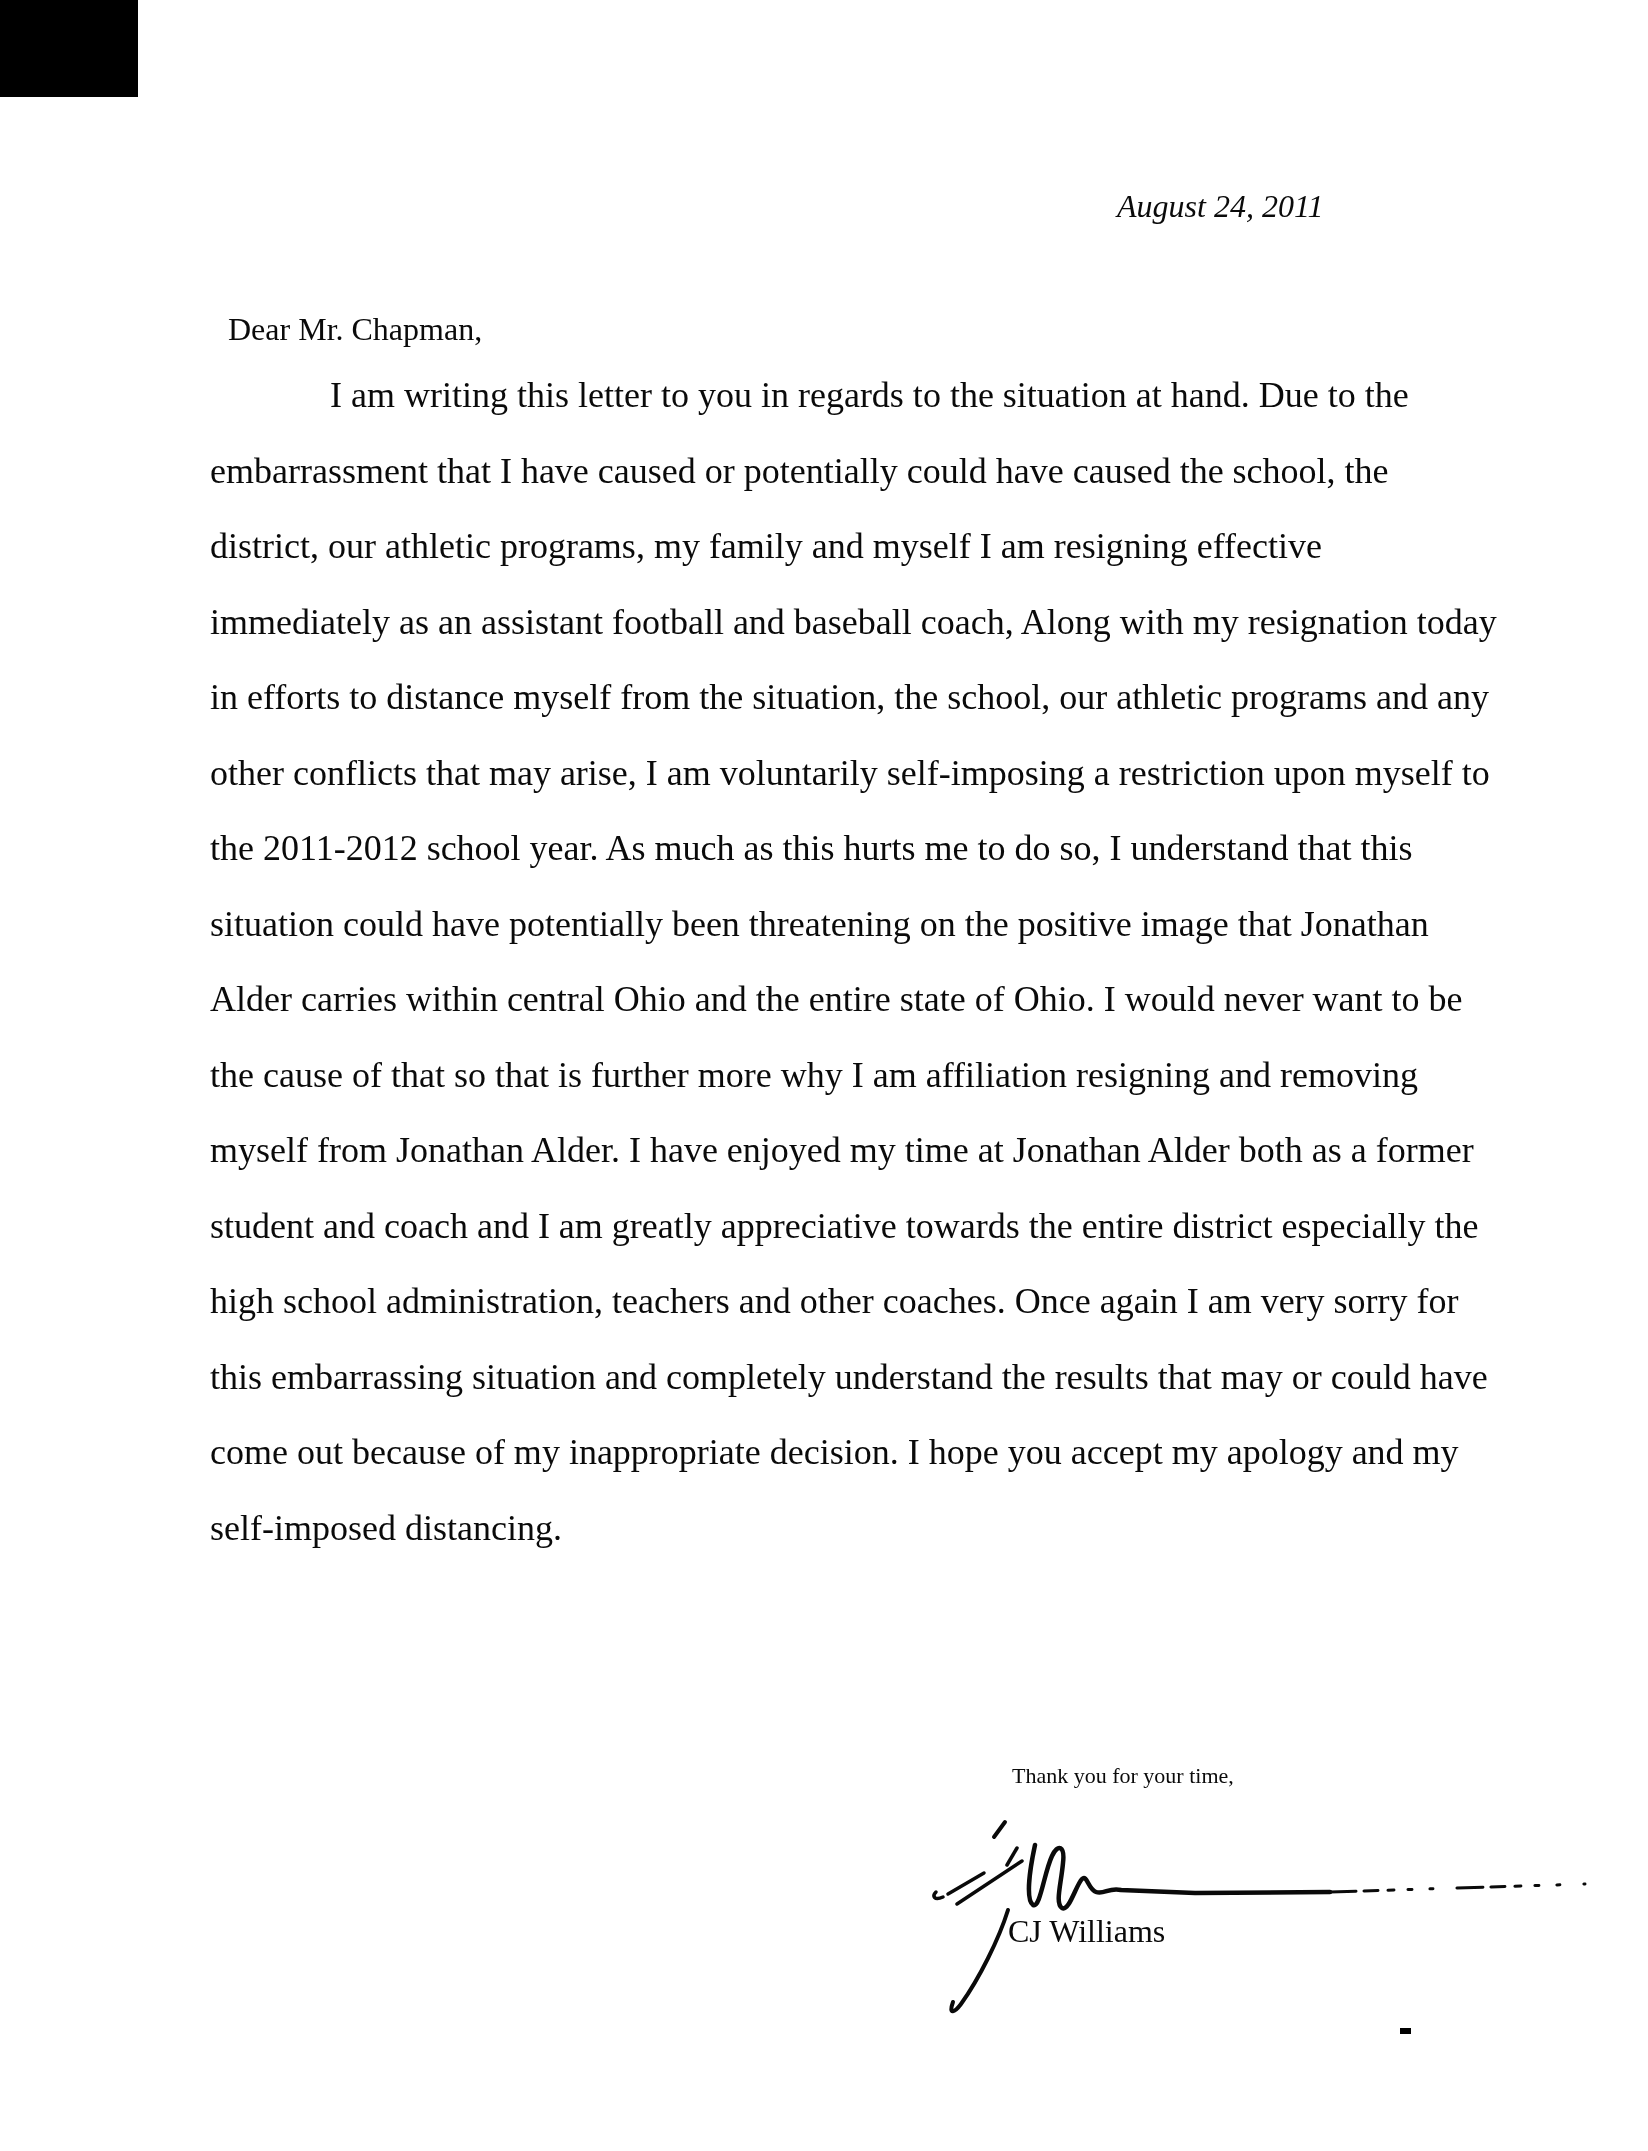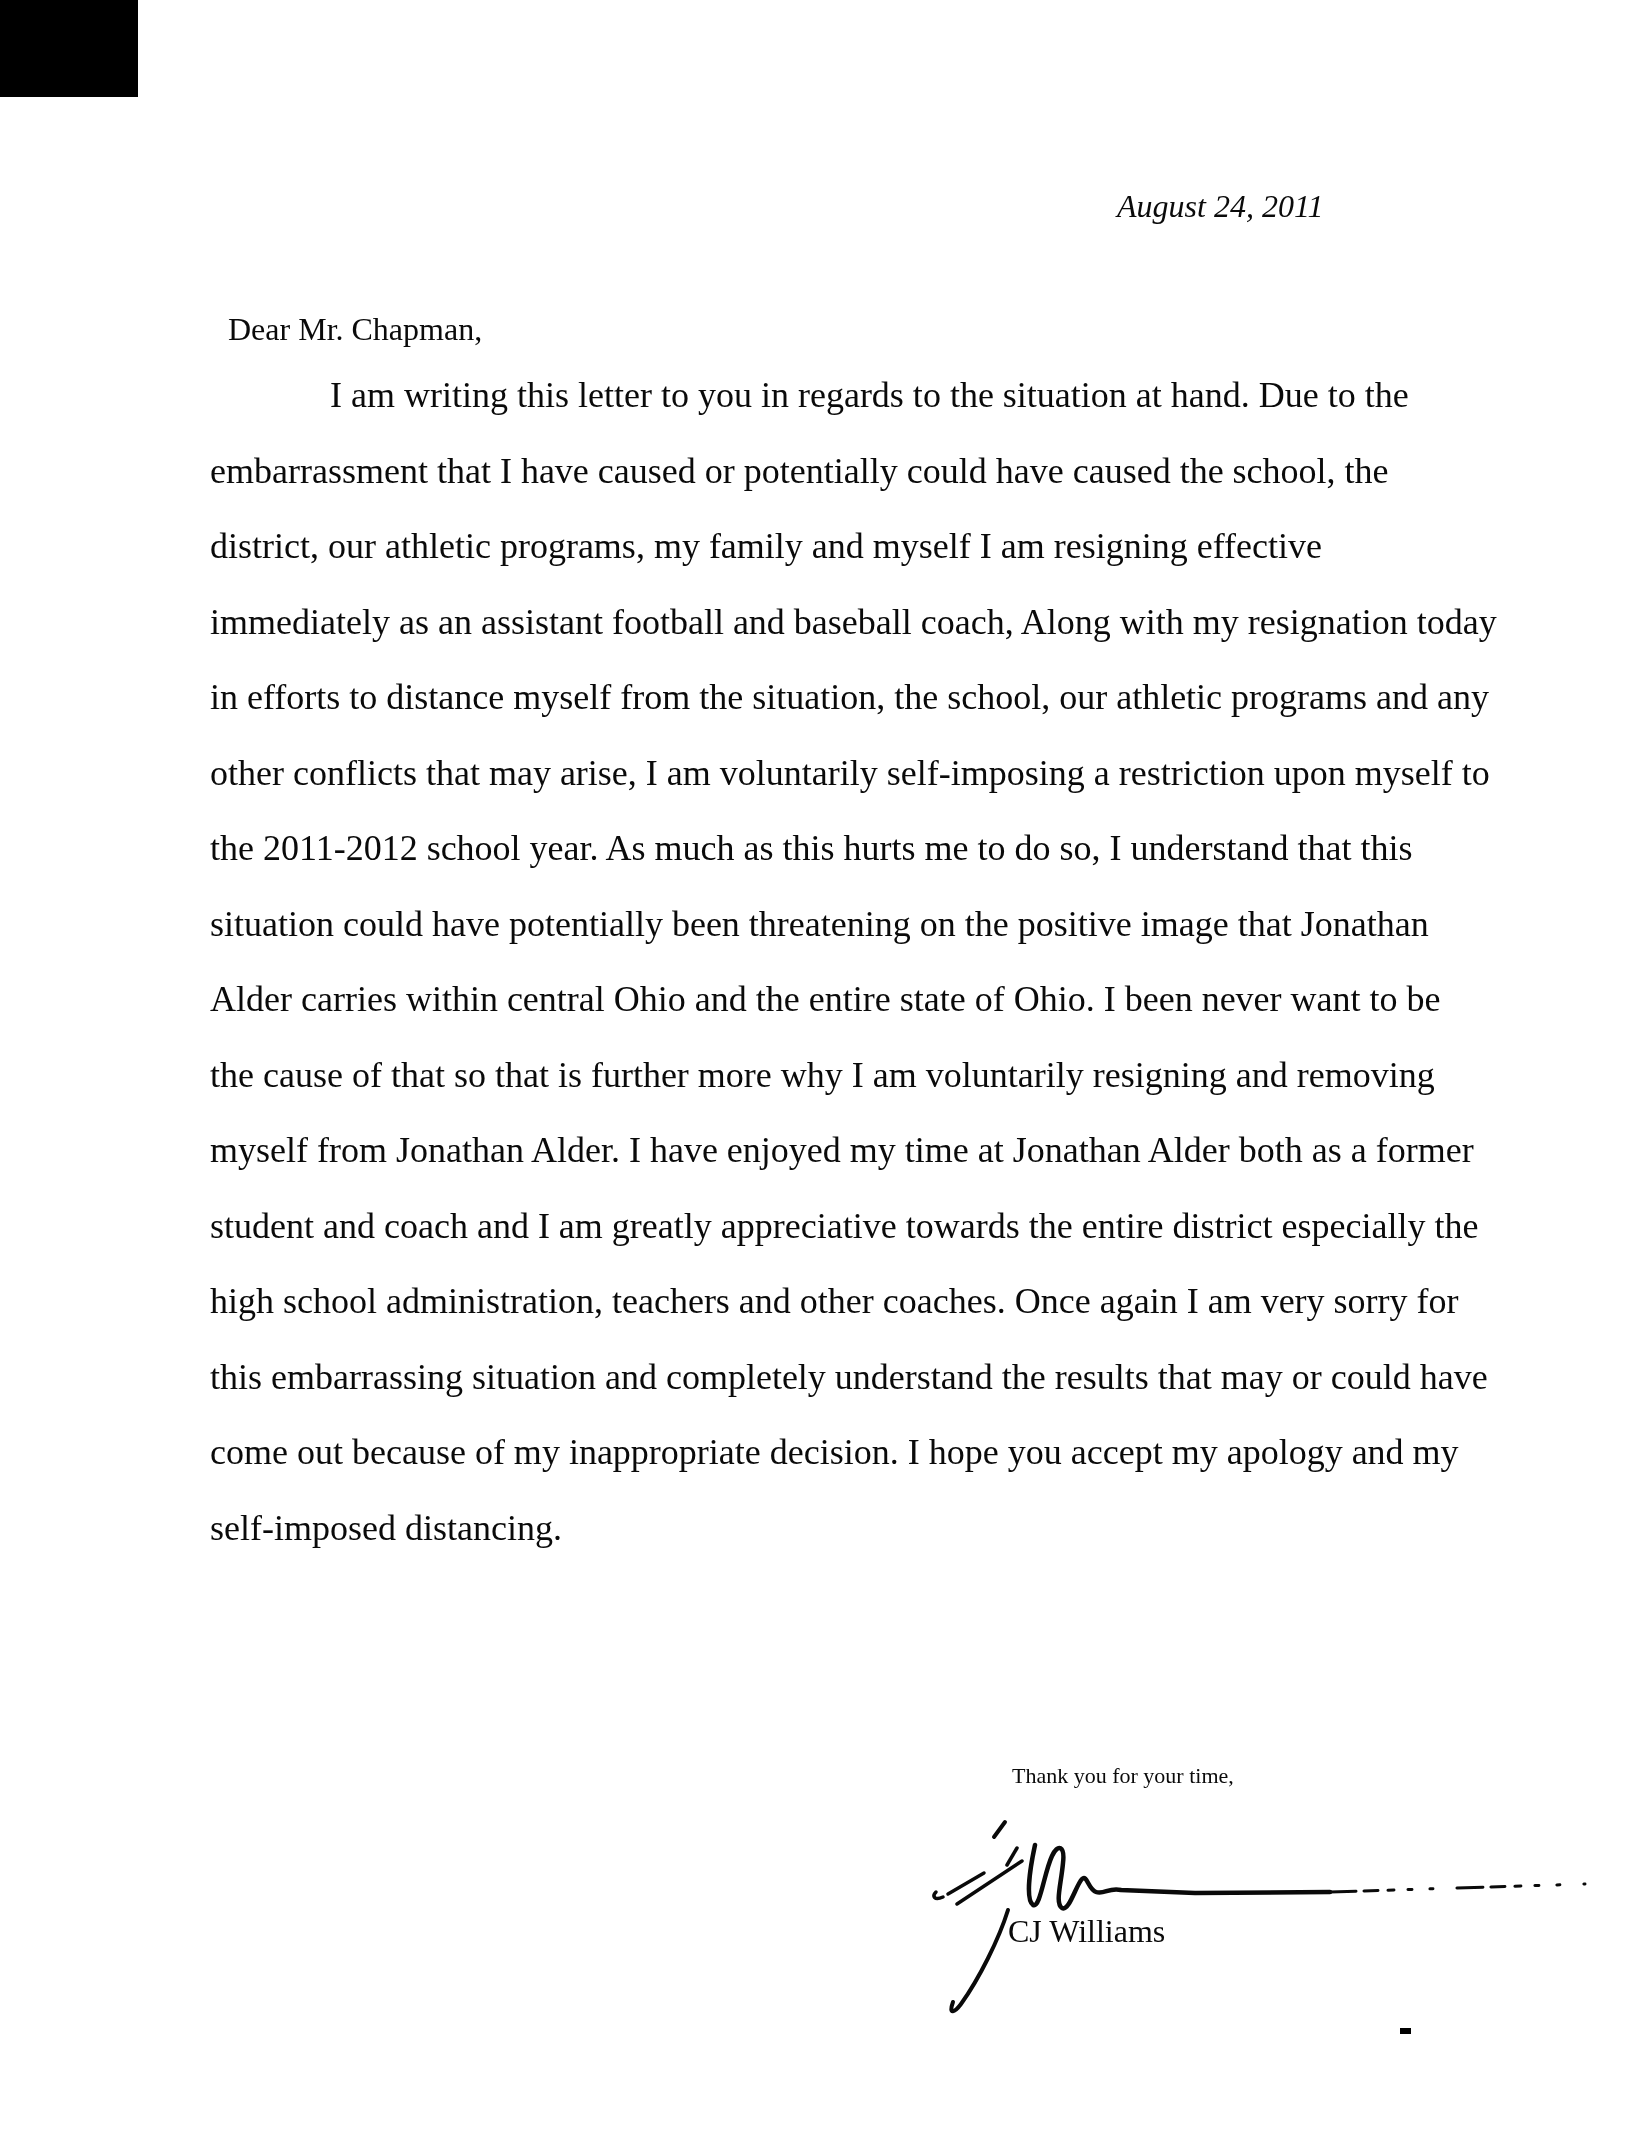--- a/index.html
+++ b/index.html
@@ -97,22 +97,22 @@
 
   <div class="letter-body">
     <div class="body-line indent">I am writing this letter to you in regards to the situation at hand. Due to the</div>
     <div class="body-line">embarrassment that I have caused or potentially could have caused the school, the</div>
     <div class="body-line">district, our athletic programs, my family and myself I am resigning effective</div>
     <div class="body-line">immediately as an assistant football and baseball coach, Along with my resignation today</div>
     <div class="body-line">in efforts to distance myself from the situation, the school, our athletic programs and any</div>
     <div class="body-line">other conflicts that may arise, I am voluntarily self-imposing a restriction upon myself to</div>
     <div class="body-line">the 2011-2012 school year. As much as this hurts me to do so, I understand that this</div>
     <div class="body-line">situation could have potentially been threatening on the positive image that Jonathan</div>
-    <div class="body-line">Alder carries within central Ohio and the entire state of Ohio. I been never want to be</div>
-    <div class="body-line">the cause of that so that is further more why I am voluntarily resigning and removing</div>
+    <div class="body-line">Alder carries within central Ohio and the entire state of Ohio. I would never want to be</div>
+    <div class="body-line">the cause of that so that is further more why I am affiliation resigning and removing</div>
     <div class="body-line">myself from Jonathan Alder. I have enjoyed my time at Jonathan Alder both as a former</div>
     <div class="body-line">student and coach and I am greatly appreciative towards the entire district especially the</div>
     <div class="body-line">high school administration, teachers and other coaches. Once again I am very sorry for</div>
     <div class="body-line">this embarrassing situation and completely understand the results that may or could have</div>
     <div class="body-line">come out because of my inappropriate decision. I hope you accept my apology and my</div>
     <div class="body-line">self-imposed distancing.</div>
   </div>
 
   <div class="closing">Thank you for your time,</div>
 

